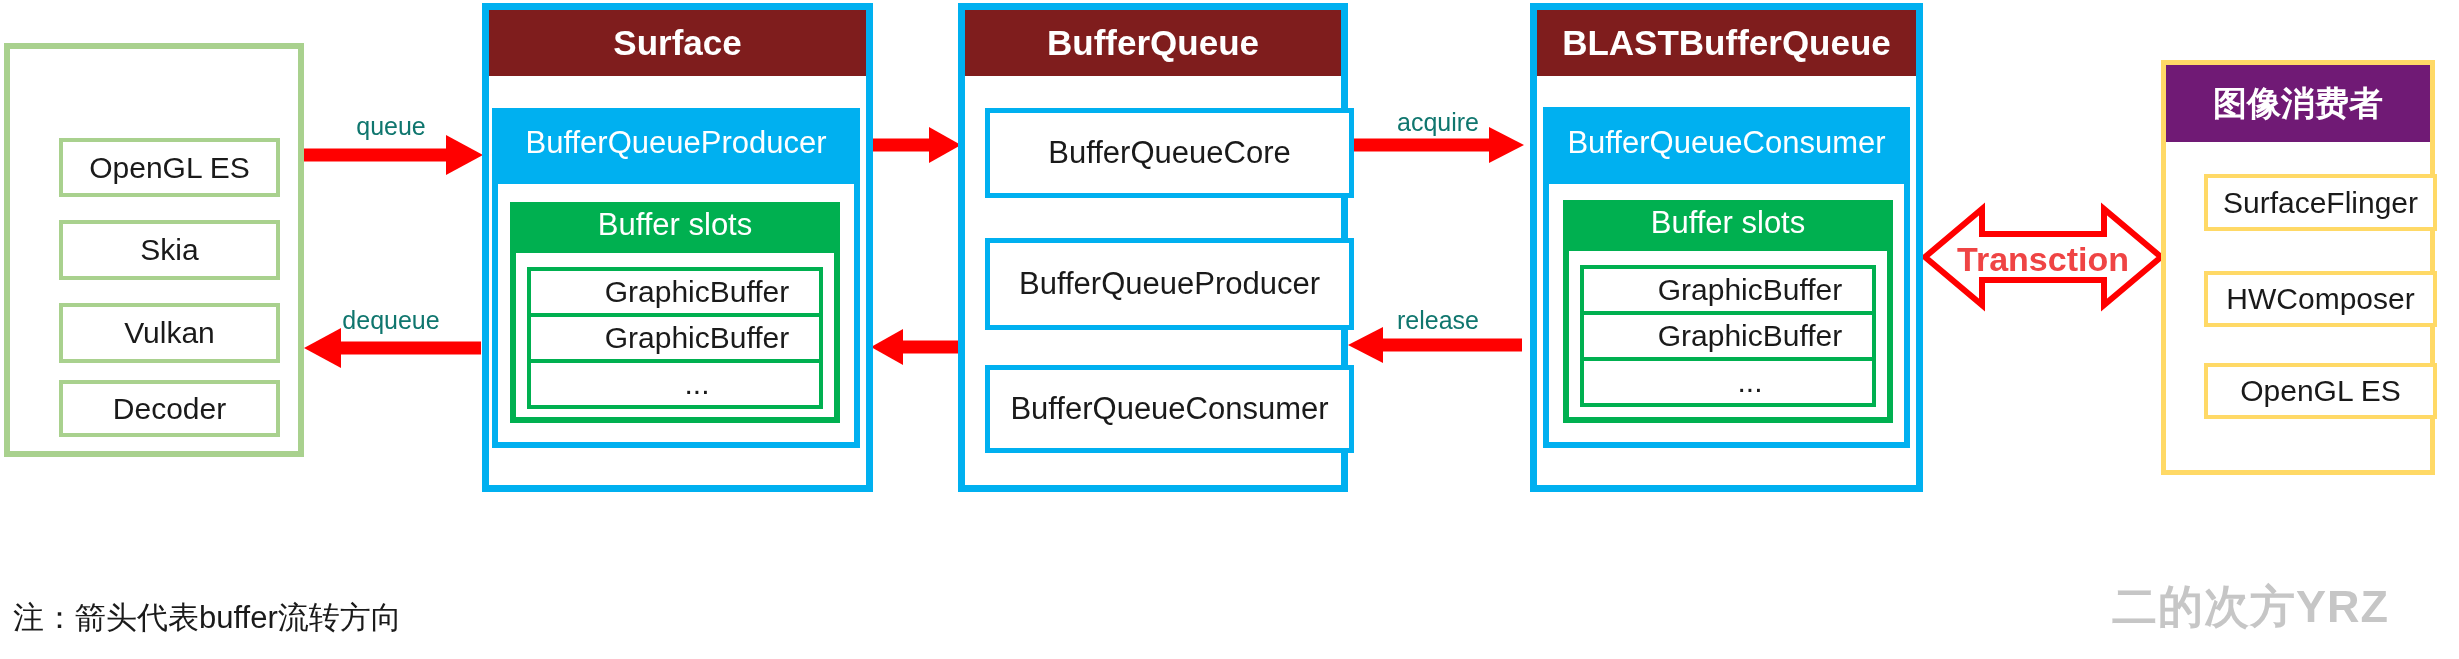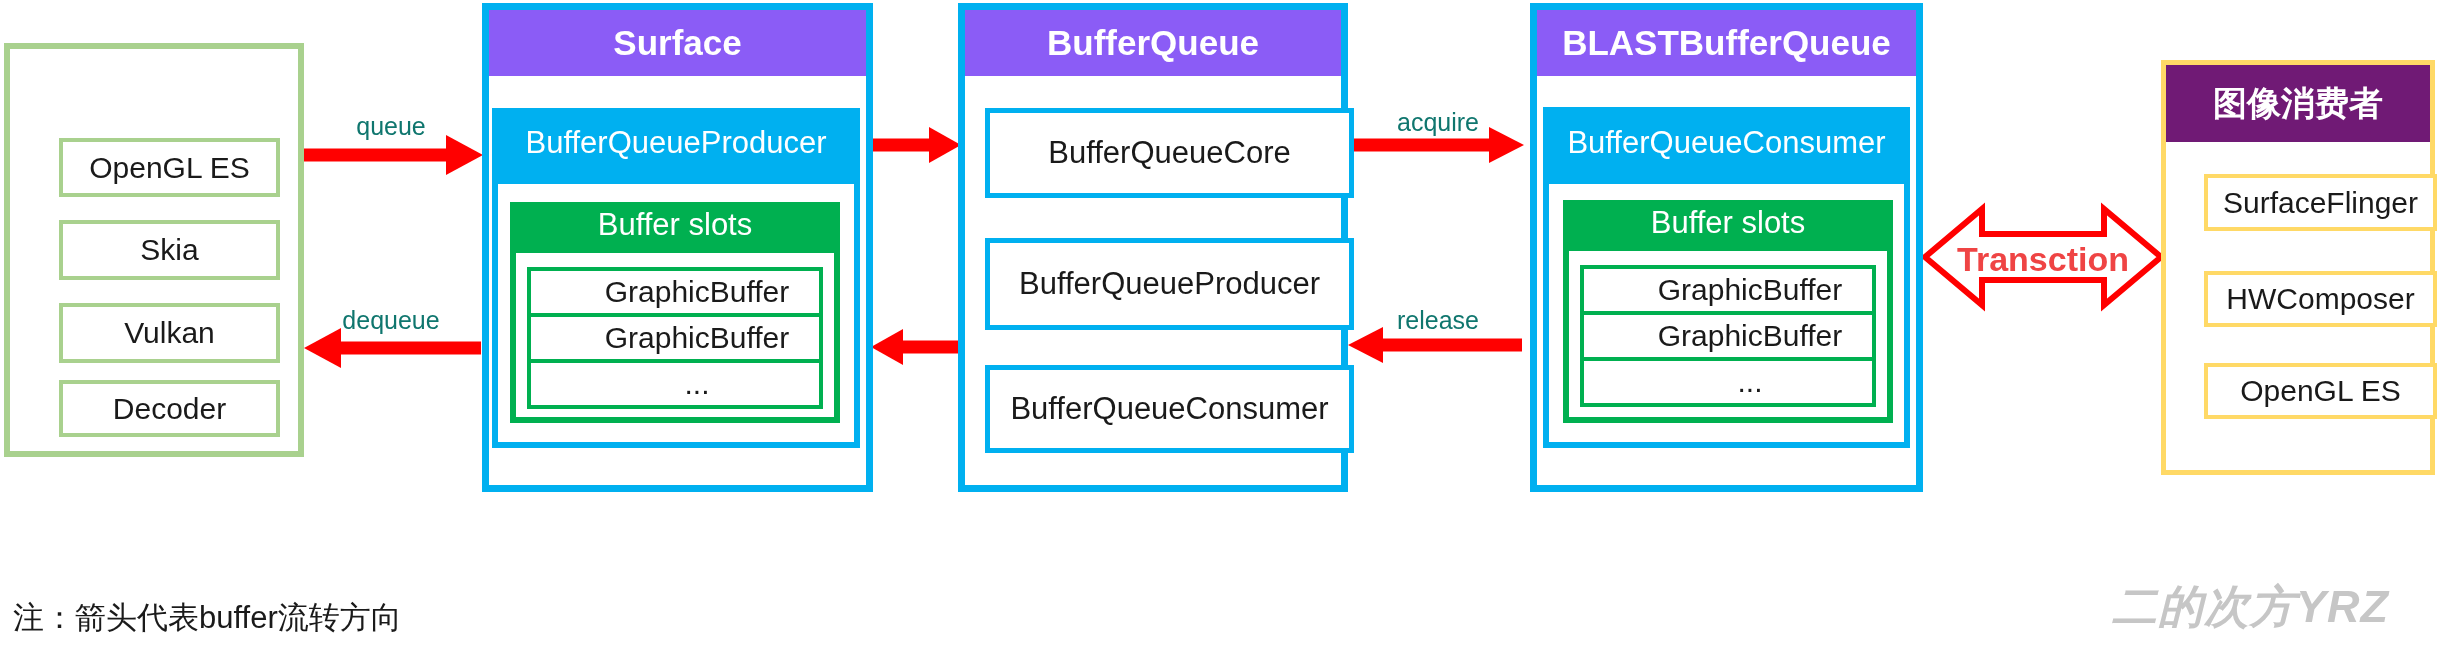--- a/index.html
+++ b/index.html
@@ -12,21 +12,21 @@
   .hdr{position:absolute;left:0;top:0;width:100%;display:flex;align-items:center;justify-content:center;
        color:#fff;font-weight:bold;box-sizing:border-box;}
   .item{position:absolute;display:flex;align-items:center;justify-content:center;
         background:#fff;box-sizing:border-box;color:#1a1a1a;margin-left:12px;}
   
   .g-box{border:6px solid #A9D18E;}
   .g-hdr{height:66px;background:#A9D18E;font-size:34px;}
   .g-item{left:37px;width:221px;border:4px solid #A9D18E;font-size:30px;}
   
   .b-box{border:7px solid #00B0F0;}
-  .b-hdr{height:66px;background:#8b5cf6;font-size:35px;}
+  .b-hdr{height:66px;background:#7f1d1d;font-size:35px;}
   .b-bar{position:absolute;display:flex;align-items:center;justify-content:center;
          background:#00B0F0;color:#fff;font-size:31px;box-sizing:border-box;}
   .b-body{position:absolute;border:6px solid #00B0F0;background:#fff;box-sizing:border-box;}
   .b-item{left:8px;width:369px;border:5px solid #00B0F0;font-size:31px;}
   
   .slots{position:absolute;box-sizing:border-box;}
   .s-hdr{position:absolute;left:0;top:0;width:100%;height:45px;background:#00B050;color:#fff;
          display:flex;align-items:center;justify-content:center;font-size:31px;}
   .s-body{position:absolute;left:0;top:45px;right:0;bottom:0;border:6px solid #00B050;
           background:#fff;box-sizing:border-box;}
@@ -38,21 +38,21 @@
   
   .y-box{border:5px solid #FFD966;}
   .y-hdr{height:77px;background:#701a75;font-size:34px;}
   .y-item{left:26px;width:233px;border:4px solid #FFD966;font-size:30px;}
   
   .alabel{position:absolute;text-align:center;font-size:25px;color:#0f766e;}
   .tlabel{position:absolute;text-align:center;font-size:34px;color:#ef4444;font-weight:bold;}
   
   #note{position:absolute;left:13px;top:597px;font-size:31px;color:#1a1a1a;}
   #watermark{position:absolute;left:2112px;top:577px;font-size:45px;font-weight:bold;
-             color:#C6C6C6;letter-spacing:1px;font-style:italic;}
+             color:#C6C6C6;letter-spacing:1px;}
 </style>
 </head>
 <body>
 
 <div id="canvas">
 
   <svg id="arrows" viewBox="0 0 2459 659">
     <g>
       <line x1="304" y1="155" x2="446" y2="155" stroke="#FF0000" stroke-width="13"></line>
       <polygon points="446,135 446,175 483,155" fill="#FF0000"></polygon>

